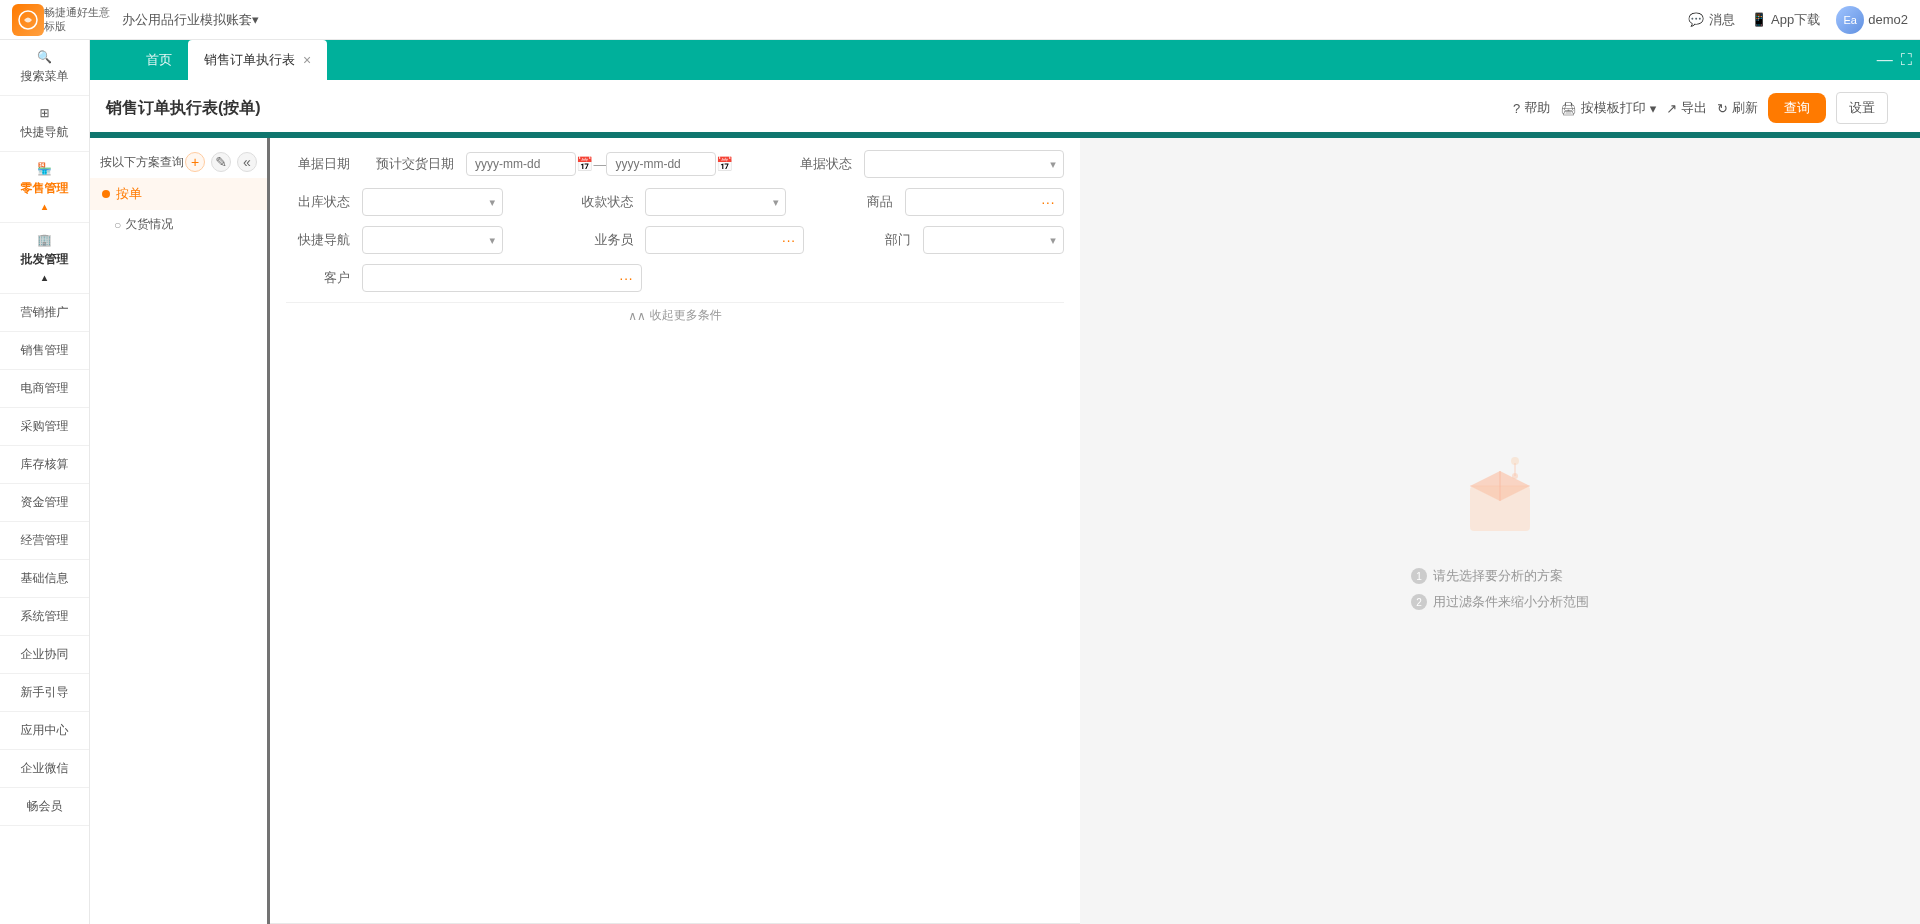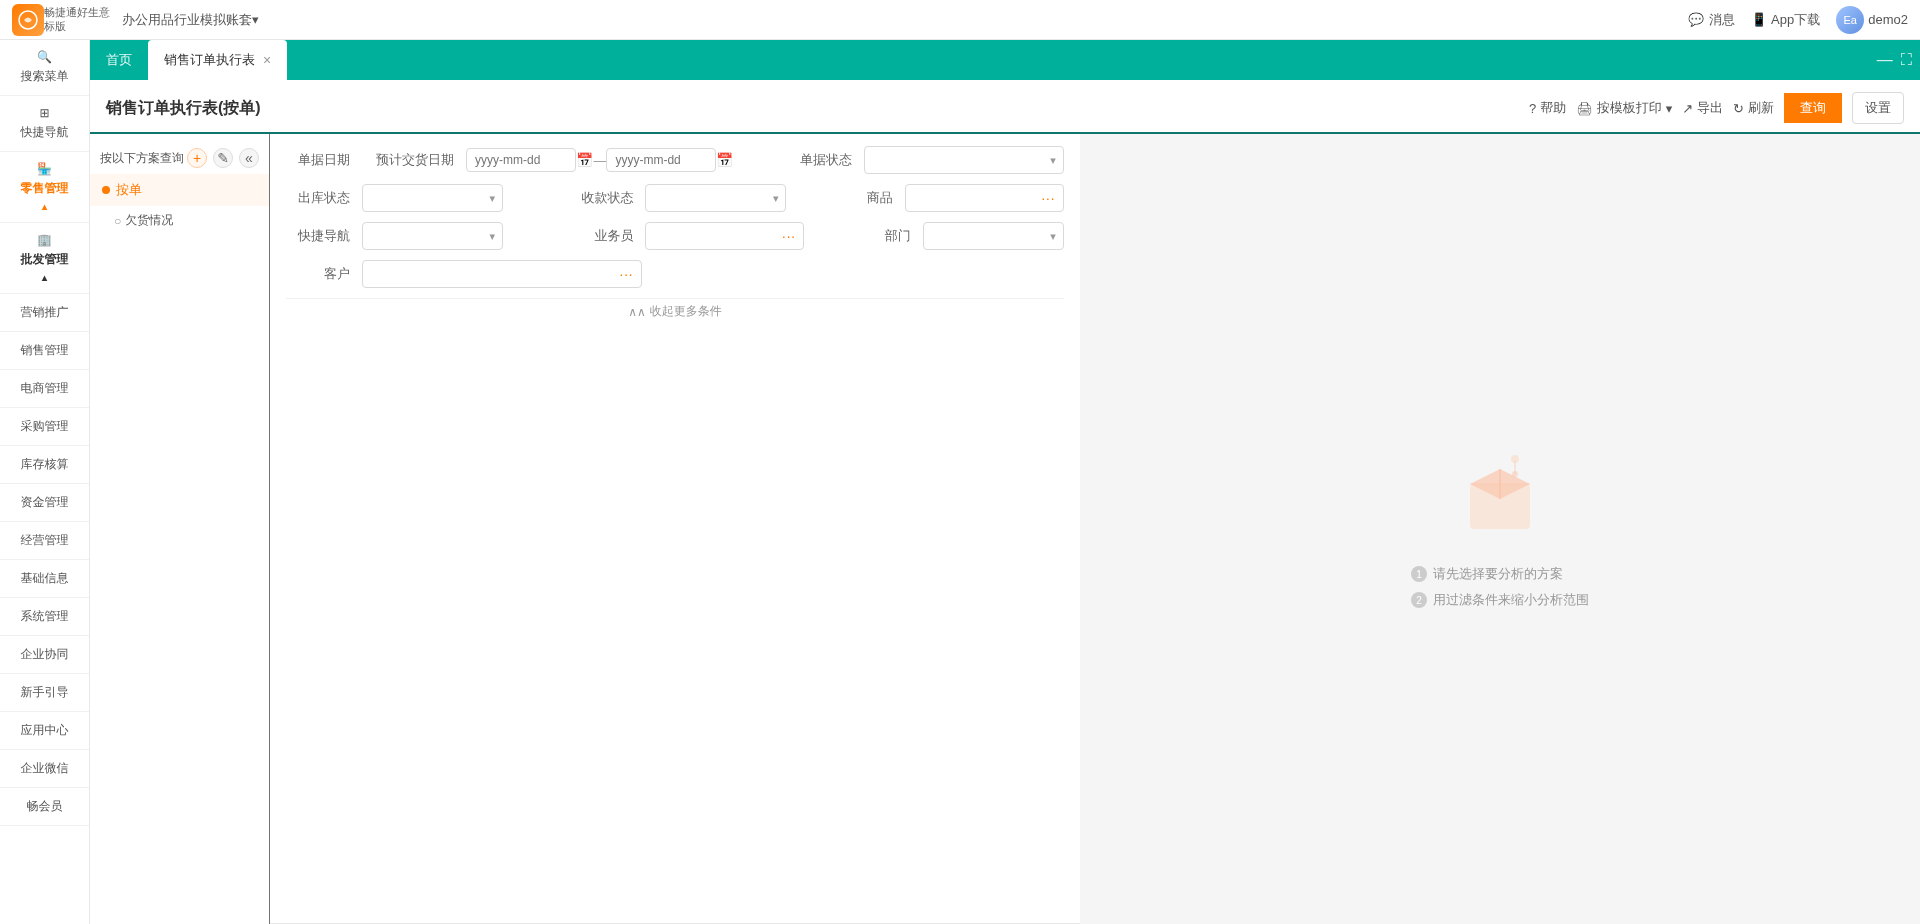--- a/index.html
+++ b/index.html
@@ -133,20 +133,21 @@
       align-items: center;
       padding: 0 16px;
       cursor: pointer;
       font-size: 13px;
       color: rgba(255,255,255,0.85);
       gap: 8px;
     }
     .tab.home-tab {
       background: transparent;
       color: rgba(255,255,255,0.9);
+      margin-left: 40px;
     }
     .tab.active-tab {
       background: #fff;
       color: #333;
       border-radius: 4px 4px 0 0;
     }
     .tab-close {
       font-size: 14px;
       color: #999;
       cursor: pointer;
@@ -160,25 +161,25 @@
     }
     .tab-bar-icon {
       color: rgba(255,255,255,0.85);
       font-size: 16px;
       cursor: pointer;
     }
 
     
     .page-header {
       background: #fff;
-      padding: 12px 16px 8px 16px;
+      padding: 12px 32px 8px 16px;
       display: flex;
       align-items: center;
       justify-content: space-between;
-      border-bottom: 2px solid #0f766e;
+      border-bottom: 6px solid #0f766e;
     }
     .page-title {
       font-size: 16px;
       font-weight: bold;
       color: #333;
     }
     .page-header-actions {
       display: flex;
       align-items: center;
       gap: 10px;
@@ -189,21 +190,21 @@
       gap: 4px;
       color: #555;
       font-size: 13px;
       cursor: pointer;
     }
     .btn-primary {
       background: #ff7a00;
       color: white;
       border: none;
       padding: 6px 16px;
-      border-radius: 0;
+      border-radius: 8px;
       cursor: pointer;
       font-size: 13px;
     }
     .btn-default {
       background: #fff;
       color: #555;
       border: 1px solid #d9d9d9;
       padding: 6px 12px;
       border-radius: 4px;
       cursor: pointer;
@@ -215,21 +216,21 @@
       display: flex;
       flex: 1;
       overflow: hidden;
       min-height: 0;
     }
 
     
     .left-panel {
       width: 180px;
       background: #fff;
-      border-right: 1px solid #737373;
+      border-right: 3px solid #737373;
       padding: 8px 0;
       flex-shrink: 0;
     }
     .left-panel-header {
       display: flex;
       align-items: center;
       justify-content: space-between;
       padding: 6px 10px;
       font-size: 12px;
       color: #555;

